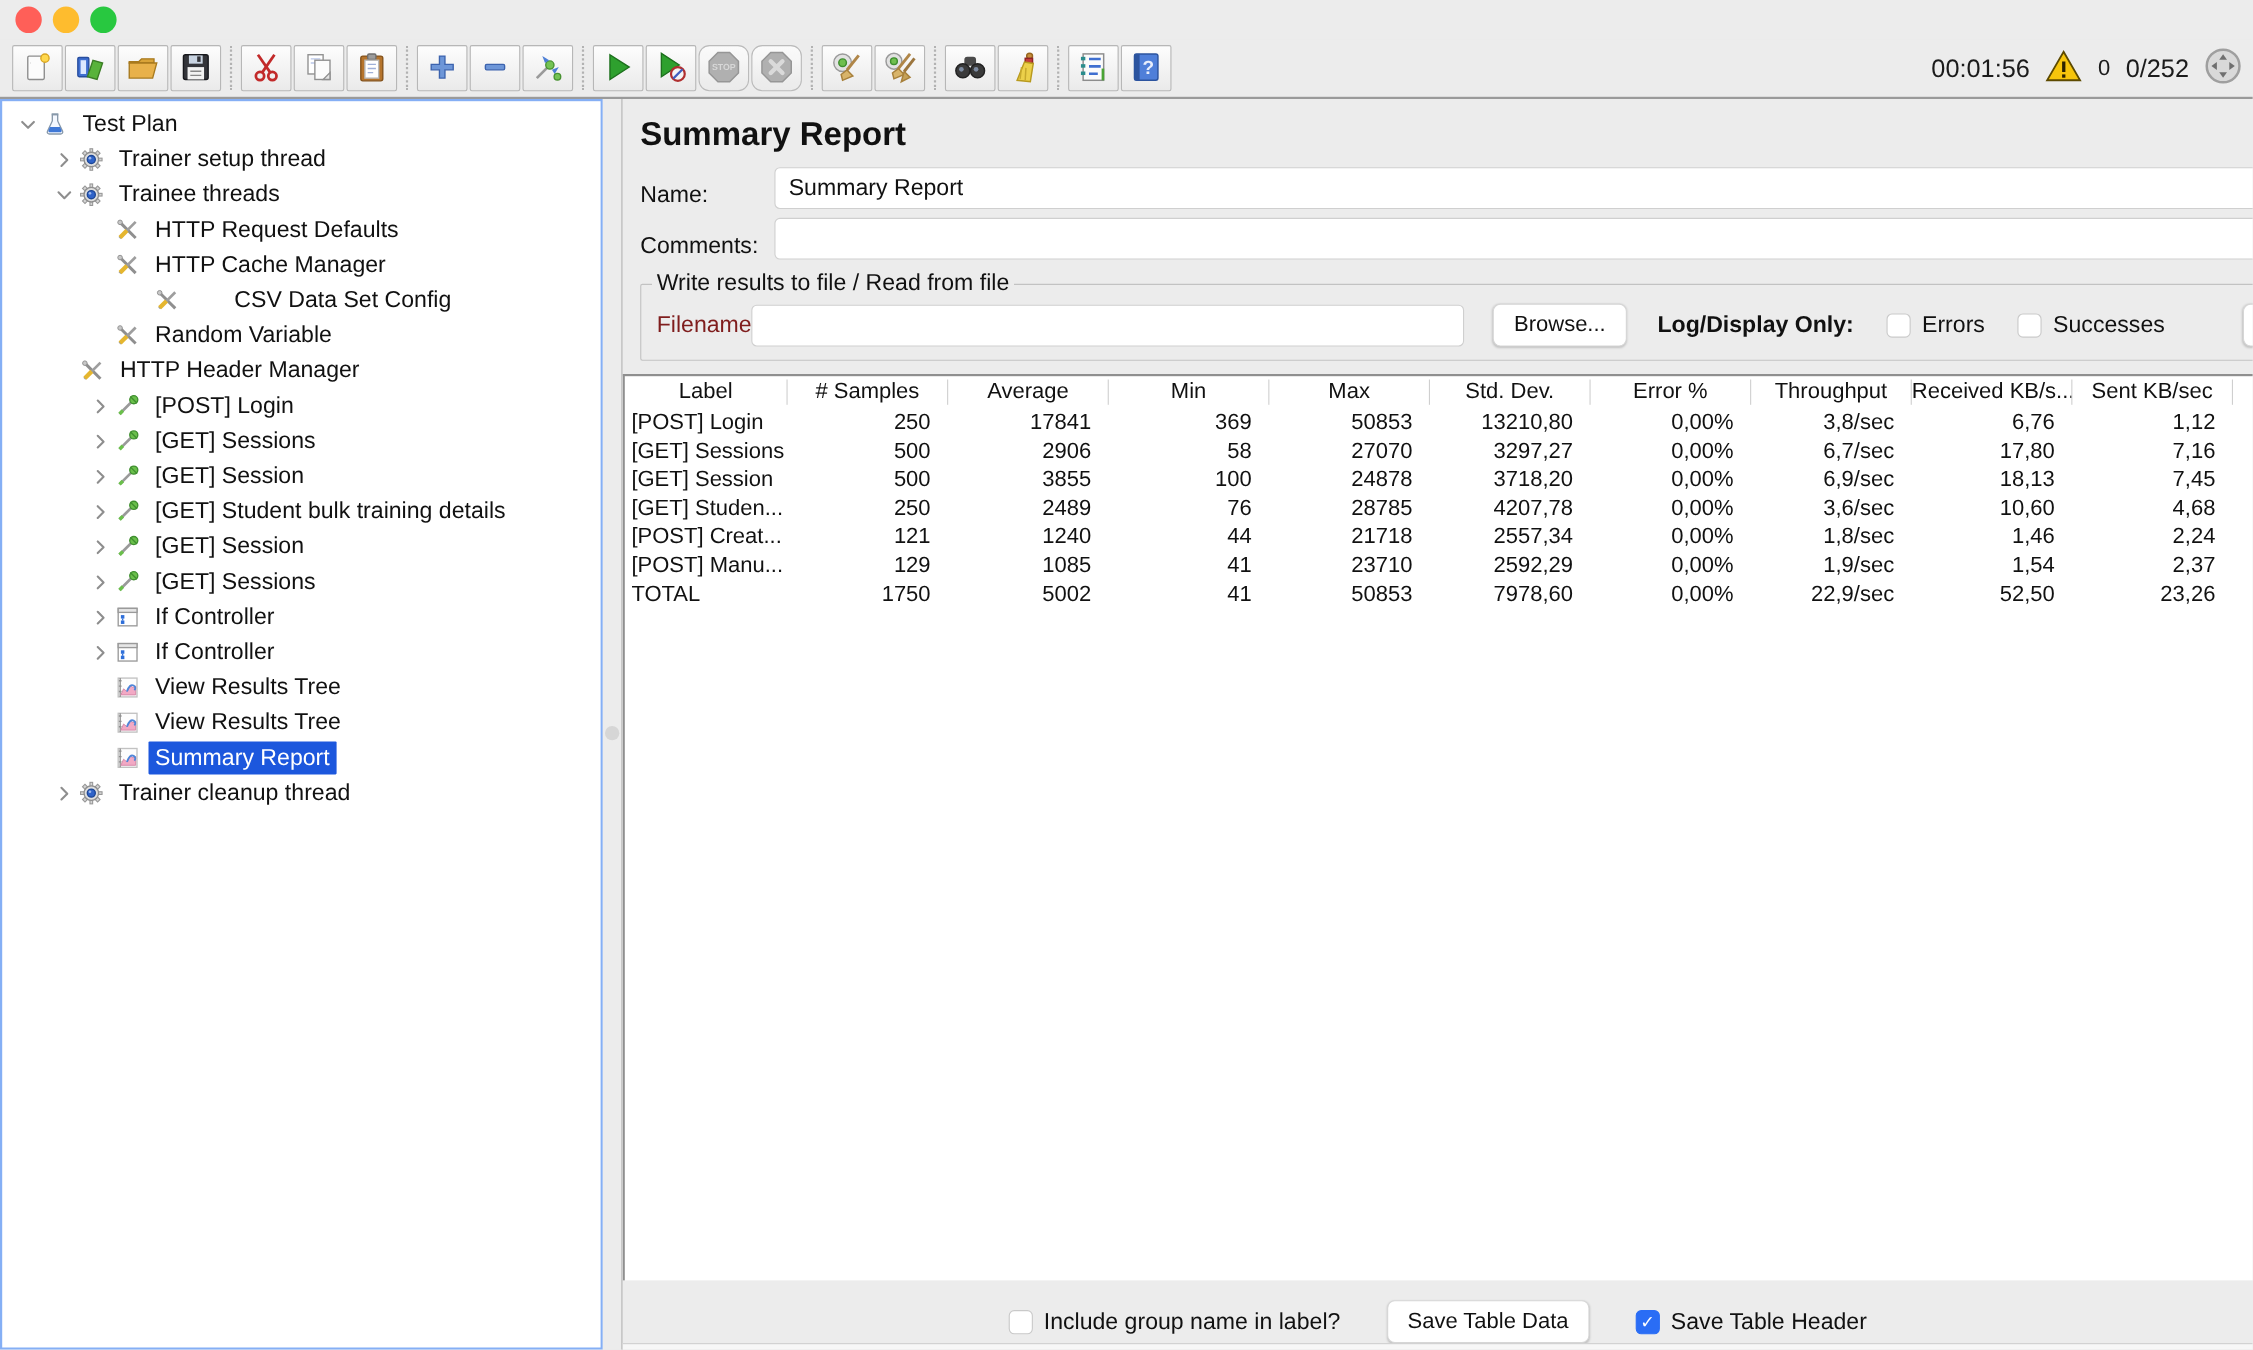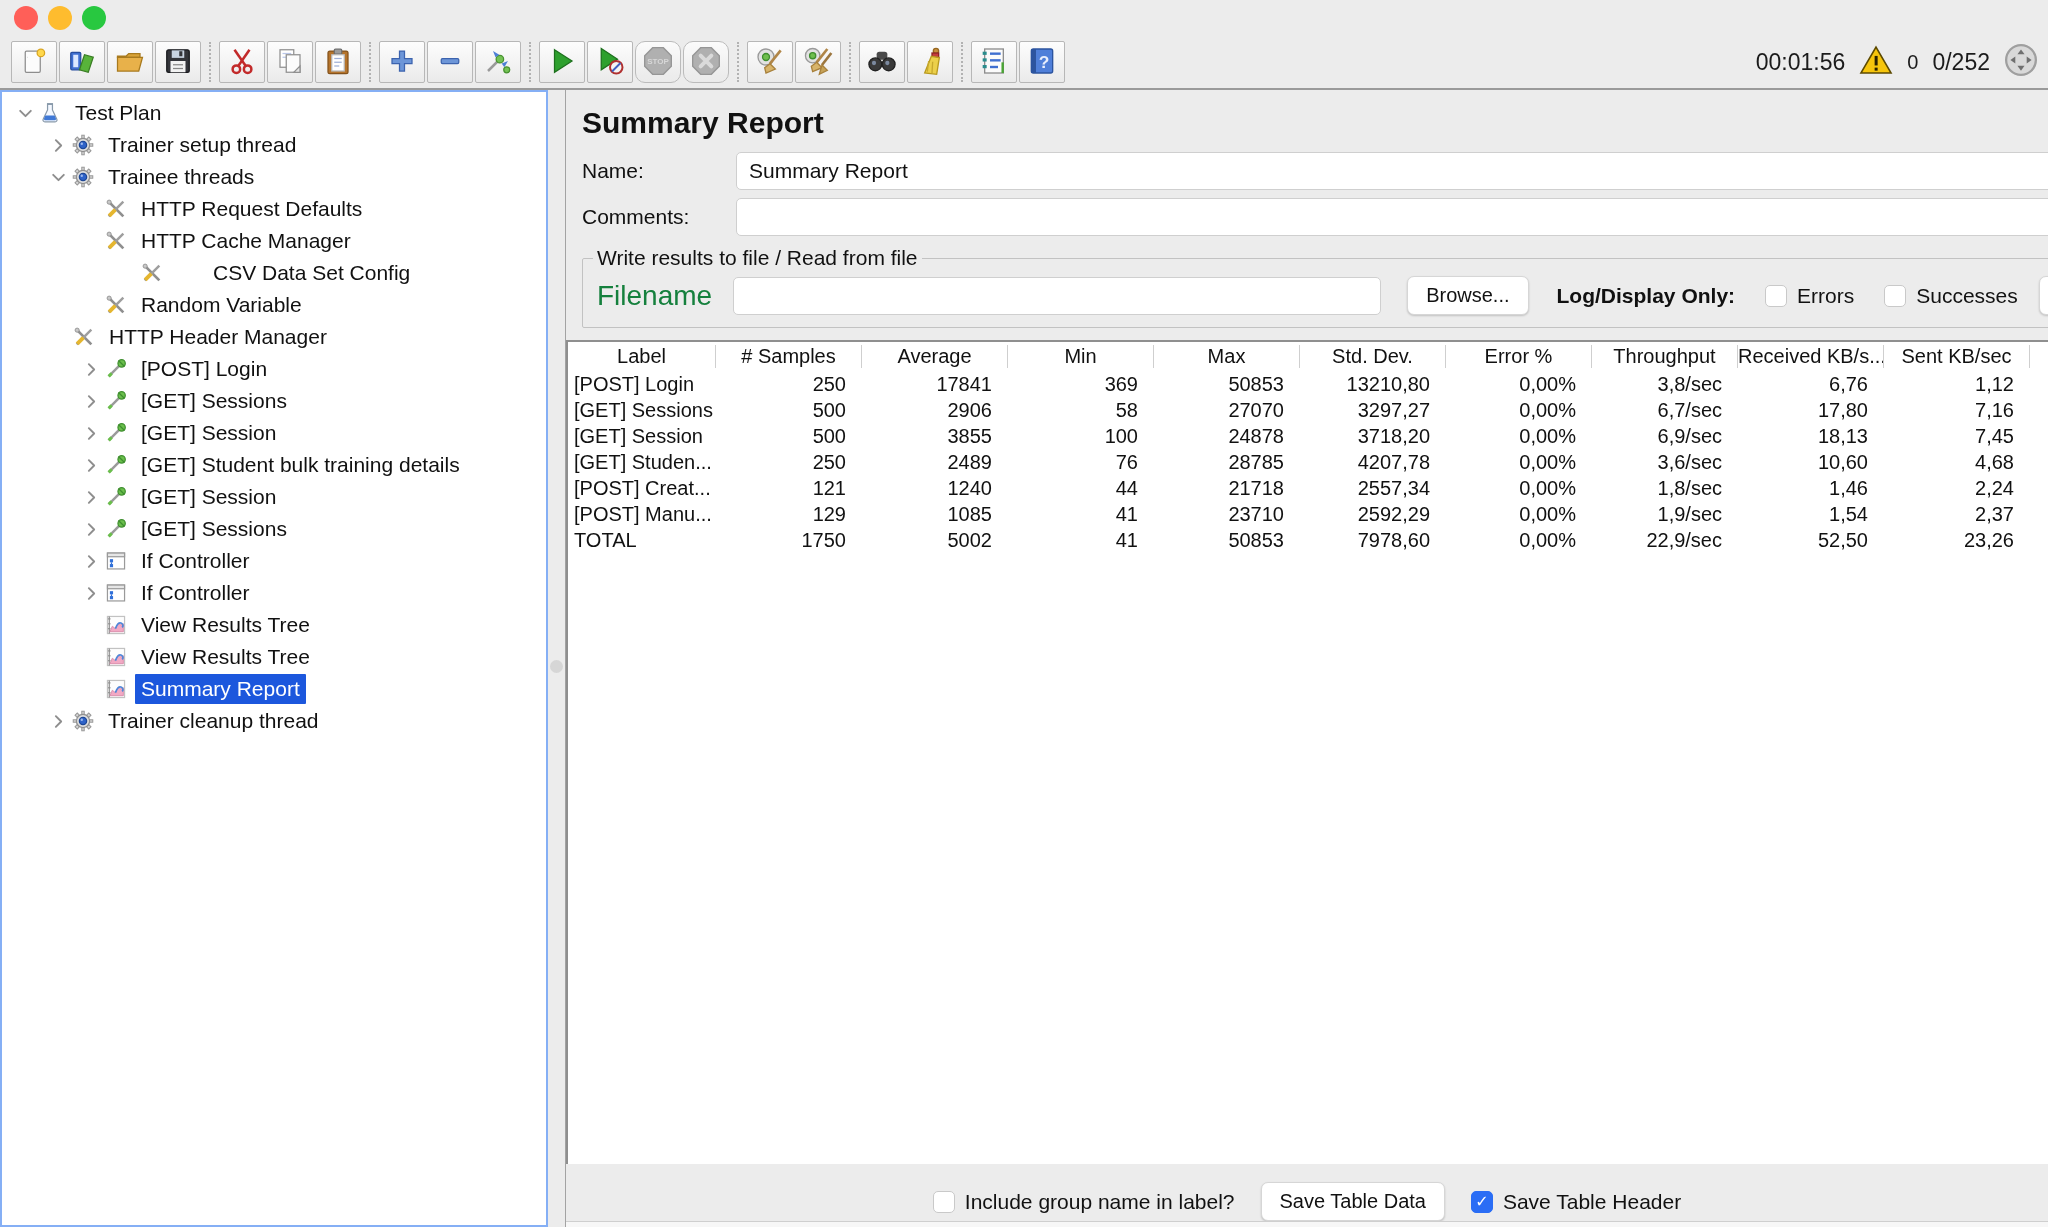--- a/index.html
+++ b/index.html
@@ -40,33 +40,33 @@
   
   .tree-row { height:32px; display:flex; align-items:center; white-space:nowrap; }
   .tree-row .chev { width:26px; display:flex; justify-content:center; flex:none; }
   .tree-row .ticon { width:24px; height:22px; margin-right:7px; flex:none;
     display:flex; align-items:center; justify-content:center; }
   .tree-row .tlabel { font-size:21px; color:#111; padding:3px 6px; border-radius:1px; }
   .tree-row.selected .tlabel { background:#1c57dd; color:#fff; }
 
   
   .page-title { font-size:30px; font-weight:bold; color:#111; margin:16px 0 0 16px; }
-  .frm-row { display:flex; align-items:center; margin-left:16px;gap:32px; }
+  .frm-row { display:flex; align-items:flex-end; margin-left:16px; }
   .frm-row .lab { font-size:21px; color:#111; width:122px; flex:none; }
   .tfield { height:38px; background:#fff; border:1px solid #cfcfcf; border-radius:5px;
     font-size:21px; color:#111; padding:0 12px; outline:none; }
   .grow { flex:1; margin-right:-8px; }
   .row-name { margin-top:12px; }
   .row-comments { margin-top:8px; }
 
   fieldset.filebox { margin:10px -4px 0 16px; border:1px solid #c2c2c2; border-radius:2px;
     padding:6px 0 12px 14px; }
   fieldset.filebox legend { font-size:21px; color:#111; padding:0 4px; margin-left:-4px; }
   .file-row { display:flex; align-items:center; }
-  .file-row .flab { font-size:28px; color:#15803d; margin-right:21px; }
+  .file-row .flab { font-size:21px; color:#7f1d1d; margin-right:0; }
   .fn-input { width:648px; }
   .btn { background:#fff; border:1px solid #d6d6d6; border-radius:7px;
     box-shadow:0 1px 2px rgba(0,0,0,.18); font-size:20px; color:#111;
     padding:7px 18px; white-space:nowrap; }
   .browse { margin-left:26px; }
   .logdisp { font-size:21px; font-weight:bold; color:#111; margin-left:28px; }
   .cbwrap { display:flex; align-items:center; gap:10px; }
   .cb { width:22px; height:22px; border:1px solid #c9c9c9; border-radius:5px;
     background:#fff; display:flex; align-items:center; justify-content:center;
     font-size:16px; color:#fff; flex:none; }
@@ -80,21 +80,21 @@
     border-top:2px solid #8f8f8f; border-left:2px solid #8f8f8f; height:824px; overflow:hidden; }
   .tr { display:flex; height:26px; align-items:center; }
   .tr.head { height:29px; }
   .th { font-size:20px; color:#111; text-align:center; border-right:1px solid #cfcfcf;
     overflow:hidden; white-space:nowrap; }
   .td { font-size:20px; color:#111; text-align:right; padding-right:16px;
     overflow:hidden; white-space:nowrap; }
   .td.first { text-align:left; padding-left:6px; padding-right:0; }
 
   
-  .foot { display:flex; align-items:center; justify-content:center; margin-top:18px; gap:26px; }
+  .foot { display:flex; align-items:center; justify-content:center; margin-top:18px; gap:42px; }
   .strip { position:absolute; left:0; right:0; bottom:0; height:6px; background:#f7f7f7;
     border-top:1px solid #cfcfcf; }
 </style>
 </head>
 <body>
 
 <div class="titlebar">
   <div class="traffic">
     <div class="light red"></div>
     <div class="light yellow"></div>

